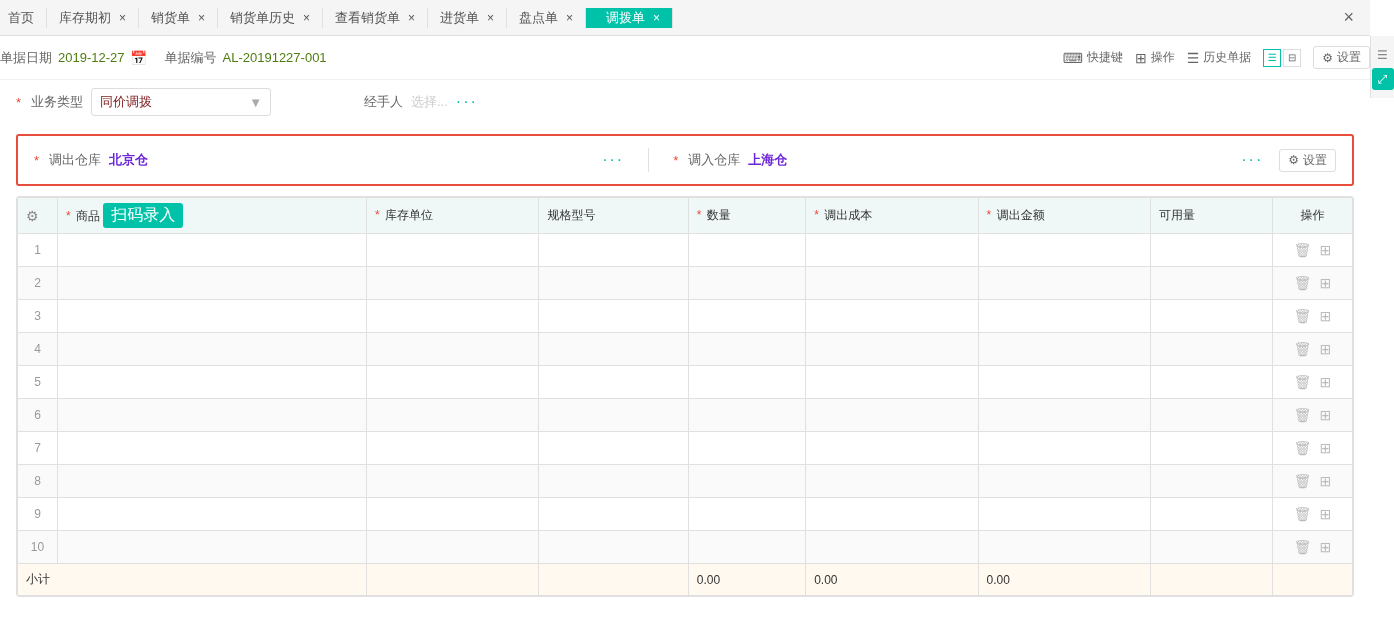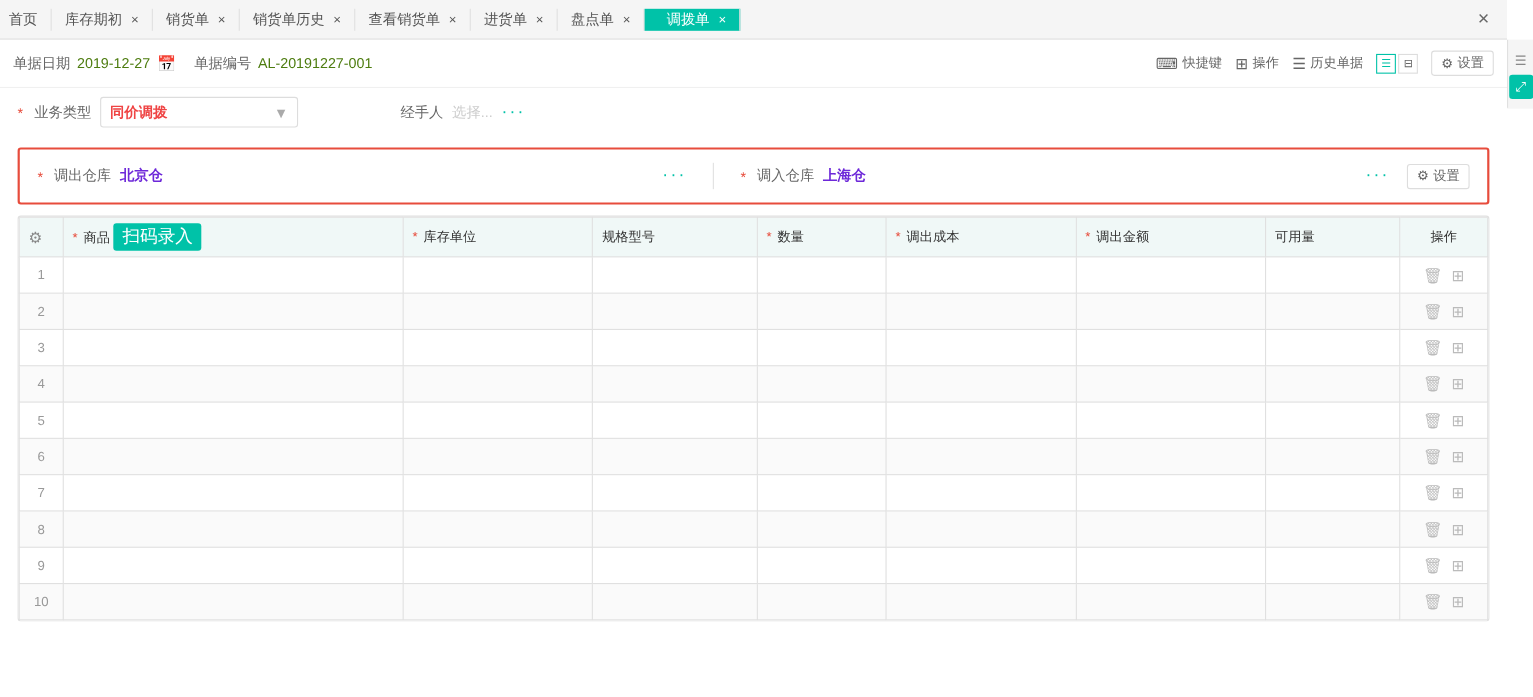--- a/index.html
+++ b/index.html
@@ -42,21 +42,21 @@
       font-size: 18px;
       cursor: pointer;
       color: #666;
       padding: 0 8px;
     }
 
     
     .form-header {
       display: flex;
       align-items: center;
-      padding: 10px 12px;
+      padding: 10px 0;
       border-bottom: 1px solid #f0f0f0;
       gap: 24px;
     }
     .form-header-left {
       display: flex;
       align-items: center;
       gap: 16px;
       flex: 1;
     }
     .form-field {
@@ -145,21 +145,21 @@
       display: flex;
       align-items: center;
       border: 1px solid #ddd;
       border-radius: 3px;
       padding: 4px 8px;
       min-width: 180px;
       justify-content: space-between;
       cursor: pointer;
       background: #fff;
     }
-    .business-select .select-value { color: #ef4444; font-weight: bold; }
+    .business-select .select-value { color: #7f1d1d; }
     .business-select .select-arrow { color: #aaa; }
     .handler-field {
       display: flex;
       align-items: flex-end;
       gap: 8px;
       margin-left: 48px;
     }
     .handler-placeholder { color: #ccc; cursor: pointer; }
 
     
@@ -602,20 +602,38 @@
           <td></td>
           <td></td>
           <td></td>
           <td>
             <div class="action-cell">
               <span class="action-icon">🗑</span>
               <span class="action-icon">⊞</span>
             </div>
           </td>
         </tr>
+        <tr class="subtotal-row">
+          <td colspan="2">
+            <span>小计</span>
+          </td>
+          <td></td>
+          <td></td>
+          <td>
+            <span>0.00</span>
+          </td>
+          <td>
+            <span>0.00</span>
+          </td>
+          <td>
+            <span>0.00</span>
+          </td>
+          <td></td>
+          <td></td>
+        </tr>
       </tbody>
     </table>
   </div>
 
 </div>
 
 <div class="right-sidebar">
   <div class="sidebar-icon">☰</div>
   <div class="sidebar-icon active" style="background:#00c2a8; color:#fff;">⤢</div>
 </div>

